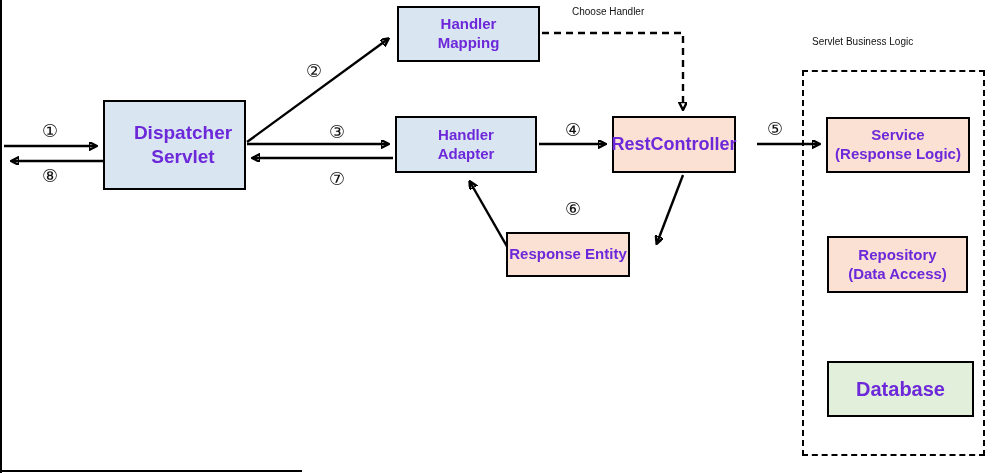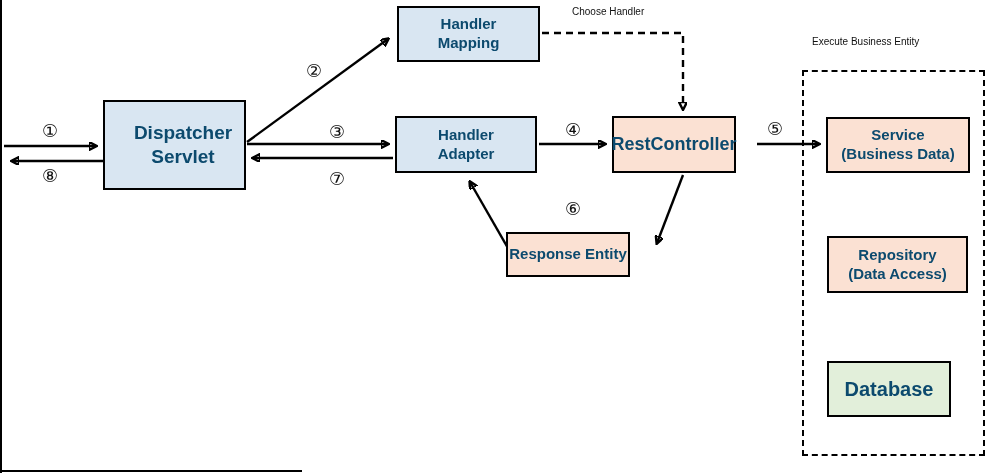--- a/index.html
+++ b/index.html
@@ -15,34 +15,34 @@
   .edge-bottom{left:0;top:470px;width:302px;height:2px;}
 
   .node{
     position:absolute;
     box-sizing:border-box;
     border:2px solid #000;
     display:flex;align-items:center;justify-content:center;
     text-align:center;
     white-space:pre-line;
     font-weight:600;
-    color:#0c4a6e;
+    color:#6d28d9;
     line-height:1.25;
   }
   .blue{background:#d9e6f2;}
   .peach{background:#fbe1d3;}
   .green{background:#e2efda;}
 
   .n-dispatcher{left:103px;top:100px;width:143px;height:90px;font-size:19px;padding-left:17px;}
   .n-mapping{left:397px;top:6px;width:143px;height:56px;font-size:15px;}
   .n-adapter{left:395px;top:116px;width:142px;height:57px;font-size:15px;}
   .n-restcontroller{left:612px;top:116px;width:124px;height:57px;font-size:18px;}
   .n-service{left:826px;top:117px;width:144px;height:56px;font-size:15px;}
   .n-repository{left:827px;top:236px;width:141px;height:57px;font-size:15px;}
-  .n-database{left:827px;top:361px;width:124px;height:56px;font-size:20px;}
+  .n-database{left:827px;top:361px;width:147px;height:56px;font-size:20px;}
   .n-response{left:506px;top:232px;width:124px;height:45px;font-size:15px;}
 
   .dashed-group{
     position:absolute;
     left:802px;top:70px;width:183px;height:386px;
     border:2px dashed #000;
     box-sizing:border-box;
   }
 
   .annotation{
@@ -108,31 +108,31 @@
 
   <div class="node blue n-mapping" style="background: rgb(217, 230, 242);">Handler
 Mapping</div>
 
   <div class="node blue n-adapter" style="background: rgb(217, 230, 242);">Handler
 Adapter</div>
 
   <div class="node peach n-restcontroller" style="background: rgb(251, 225, 211);">RestController</div>
 
   <div class="node peach n-service" style="background: rgb(251, 225, 211);">Service
-(Business Data)</div>
+(Response Logic)</div>
 
   <div class="node peach n-repository" style="background: rgb(251, 225, 211);">Repository
 (Data Access)</div>
 
   <div class="node green n-database" style="background: rgb(226, 239, 218);">Database</div>
 
   <div class="node peach n-response" style="background: rgb(251, 225, 211);">Response Entity</div>
 
   <div class="annotation a-choose">Choose Handler</div>
-  <div class="annotation a-execute">Execute Business Entity</div>
+  <div class="annotation a-execute">Servlet Business Logic</div>
 
   <span class="num num1">①</span>
   <span class="num num2">②</span>
   <span class="num num3">③</span>
   <span class="num num4">④</span>
   <span class="num num5">⑤</span>
   <span class="num num6">⑥</span>
   <span class="num num7">⑦</span>
   <span class="num num8">⑧</span>
 

